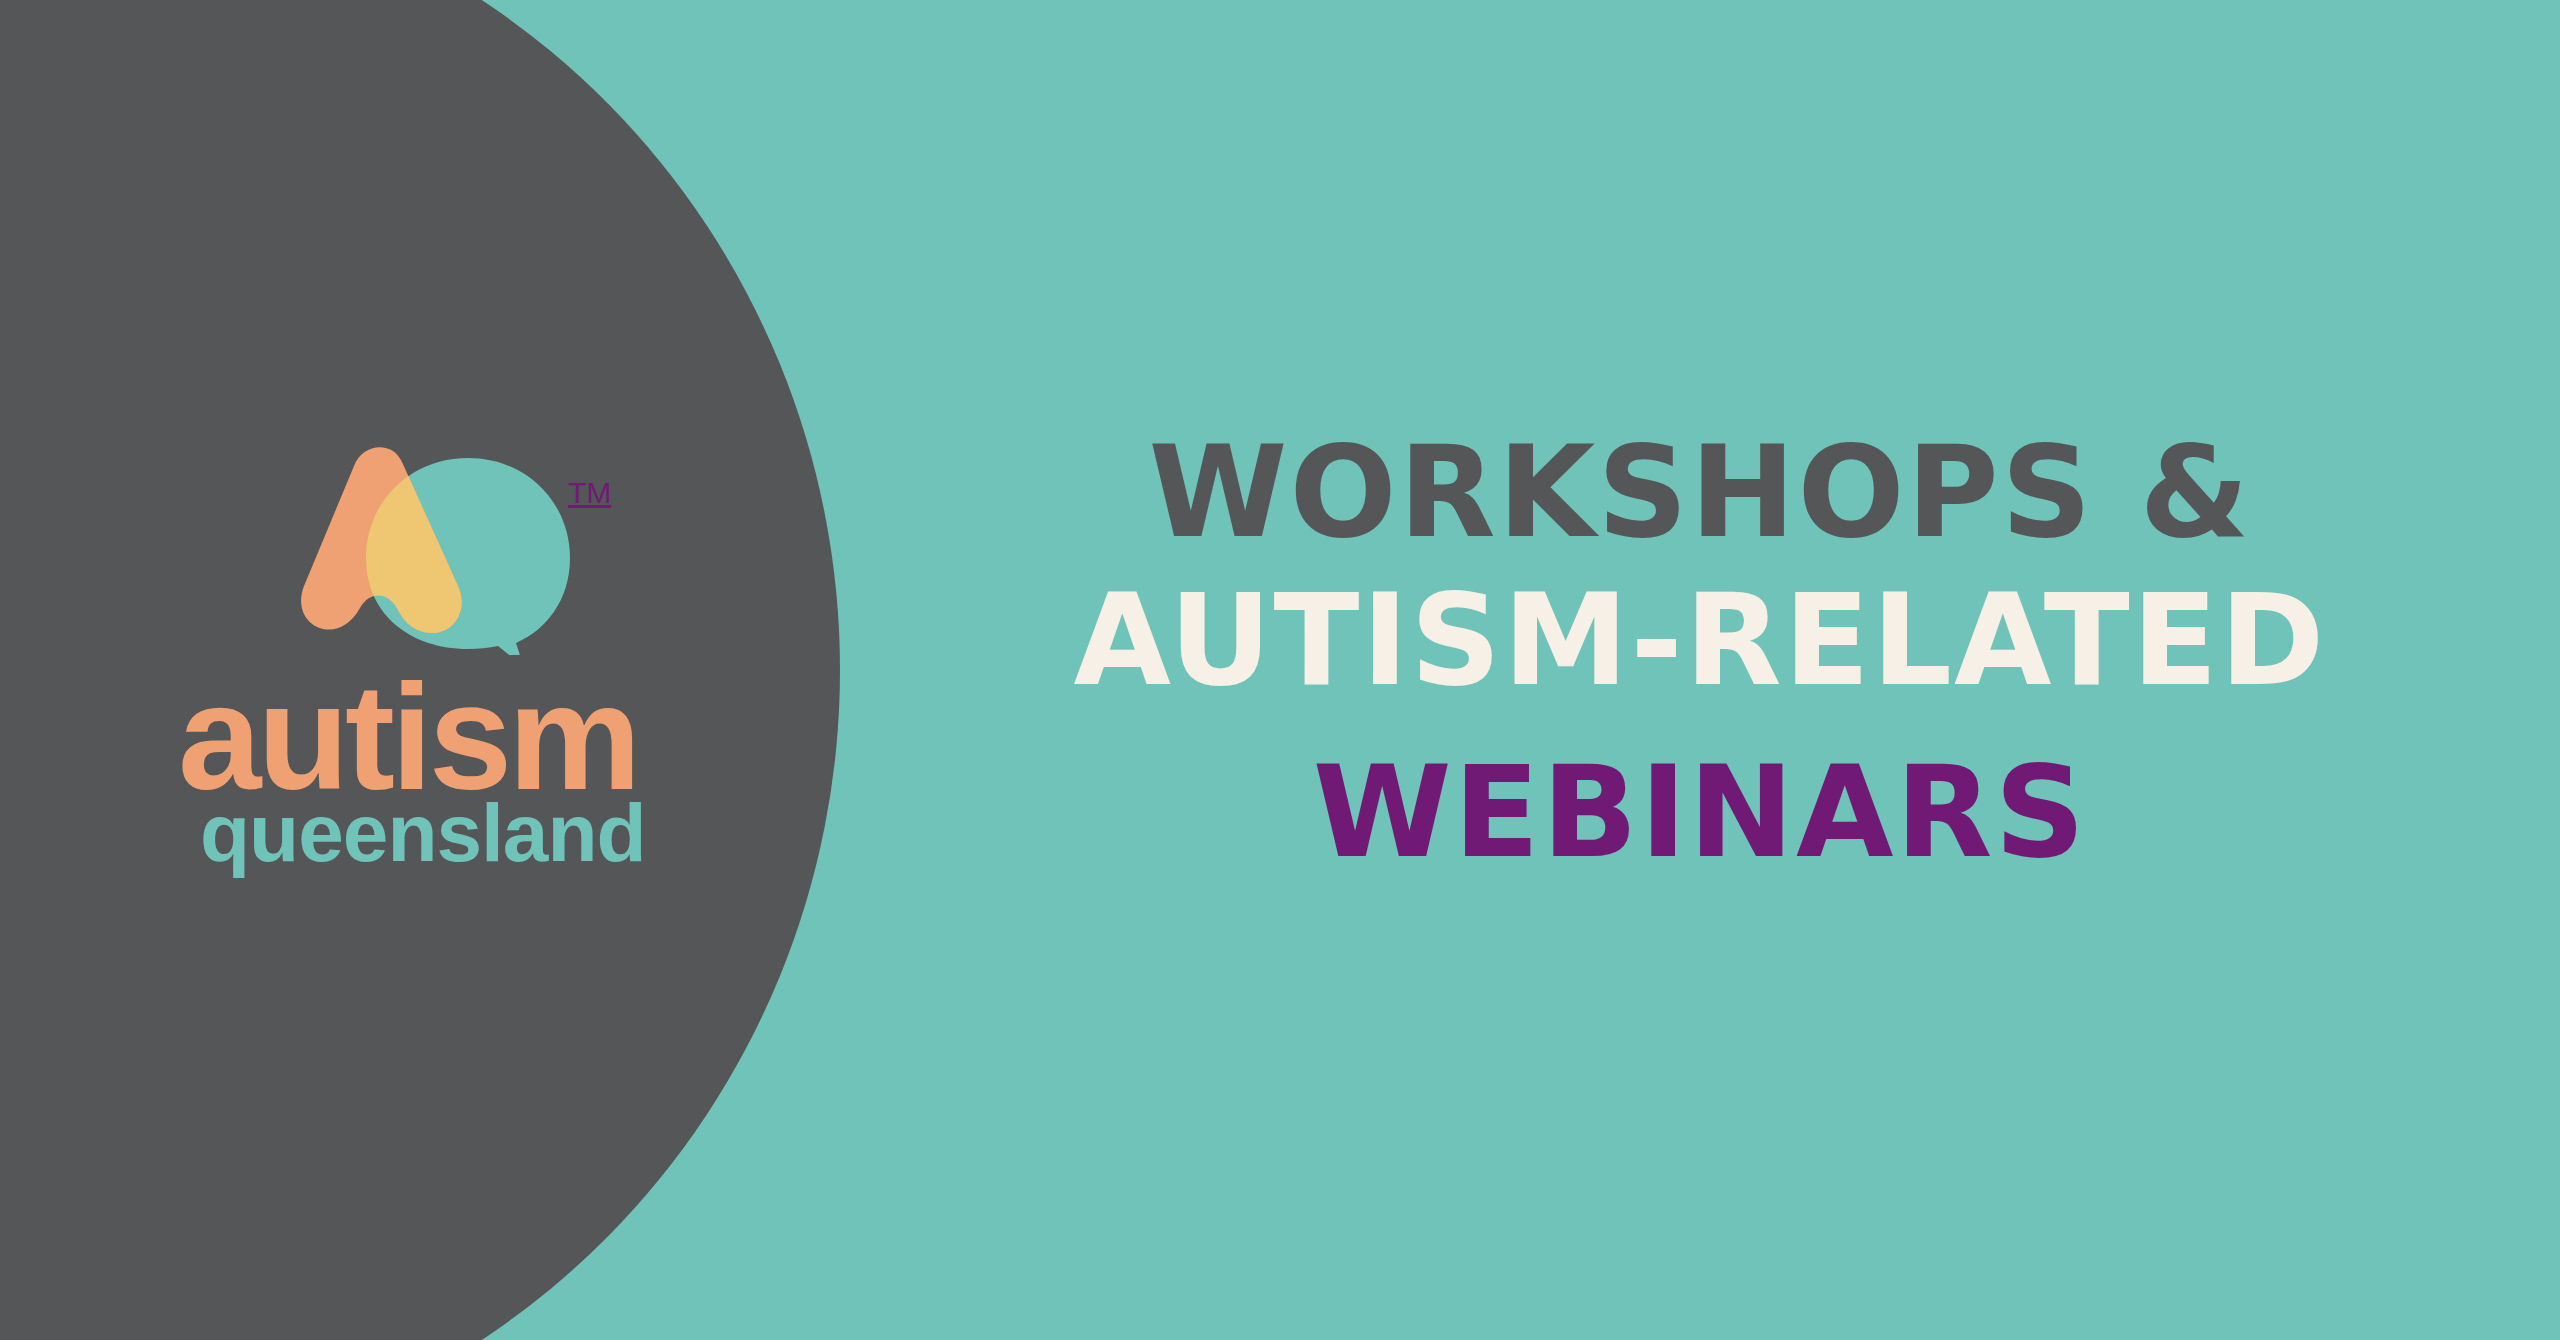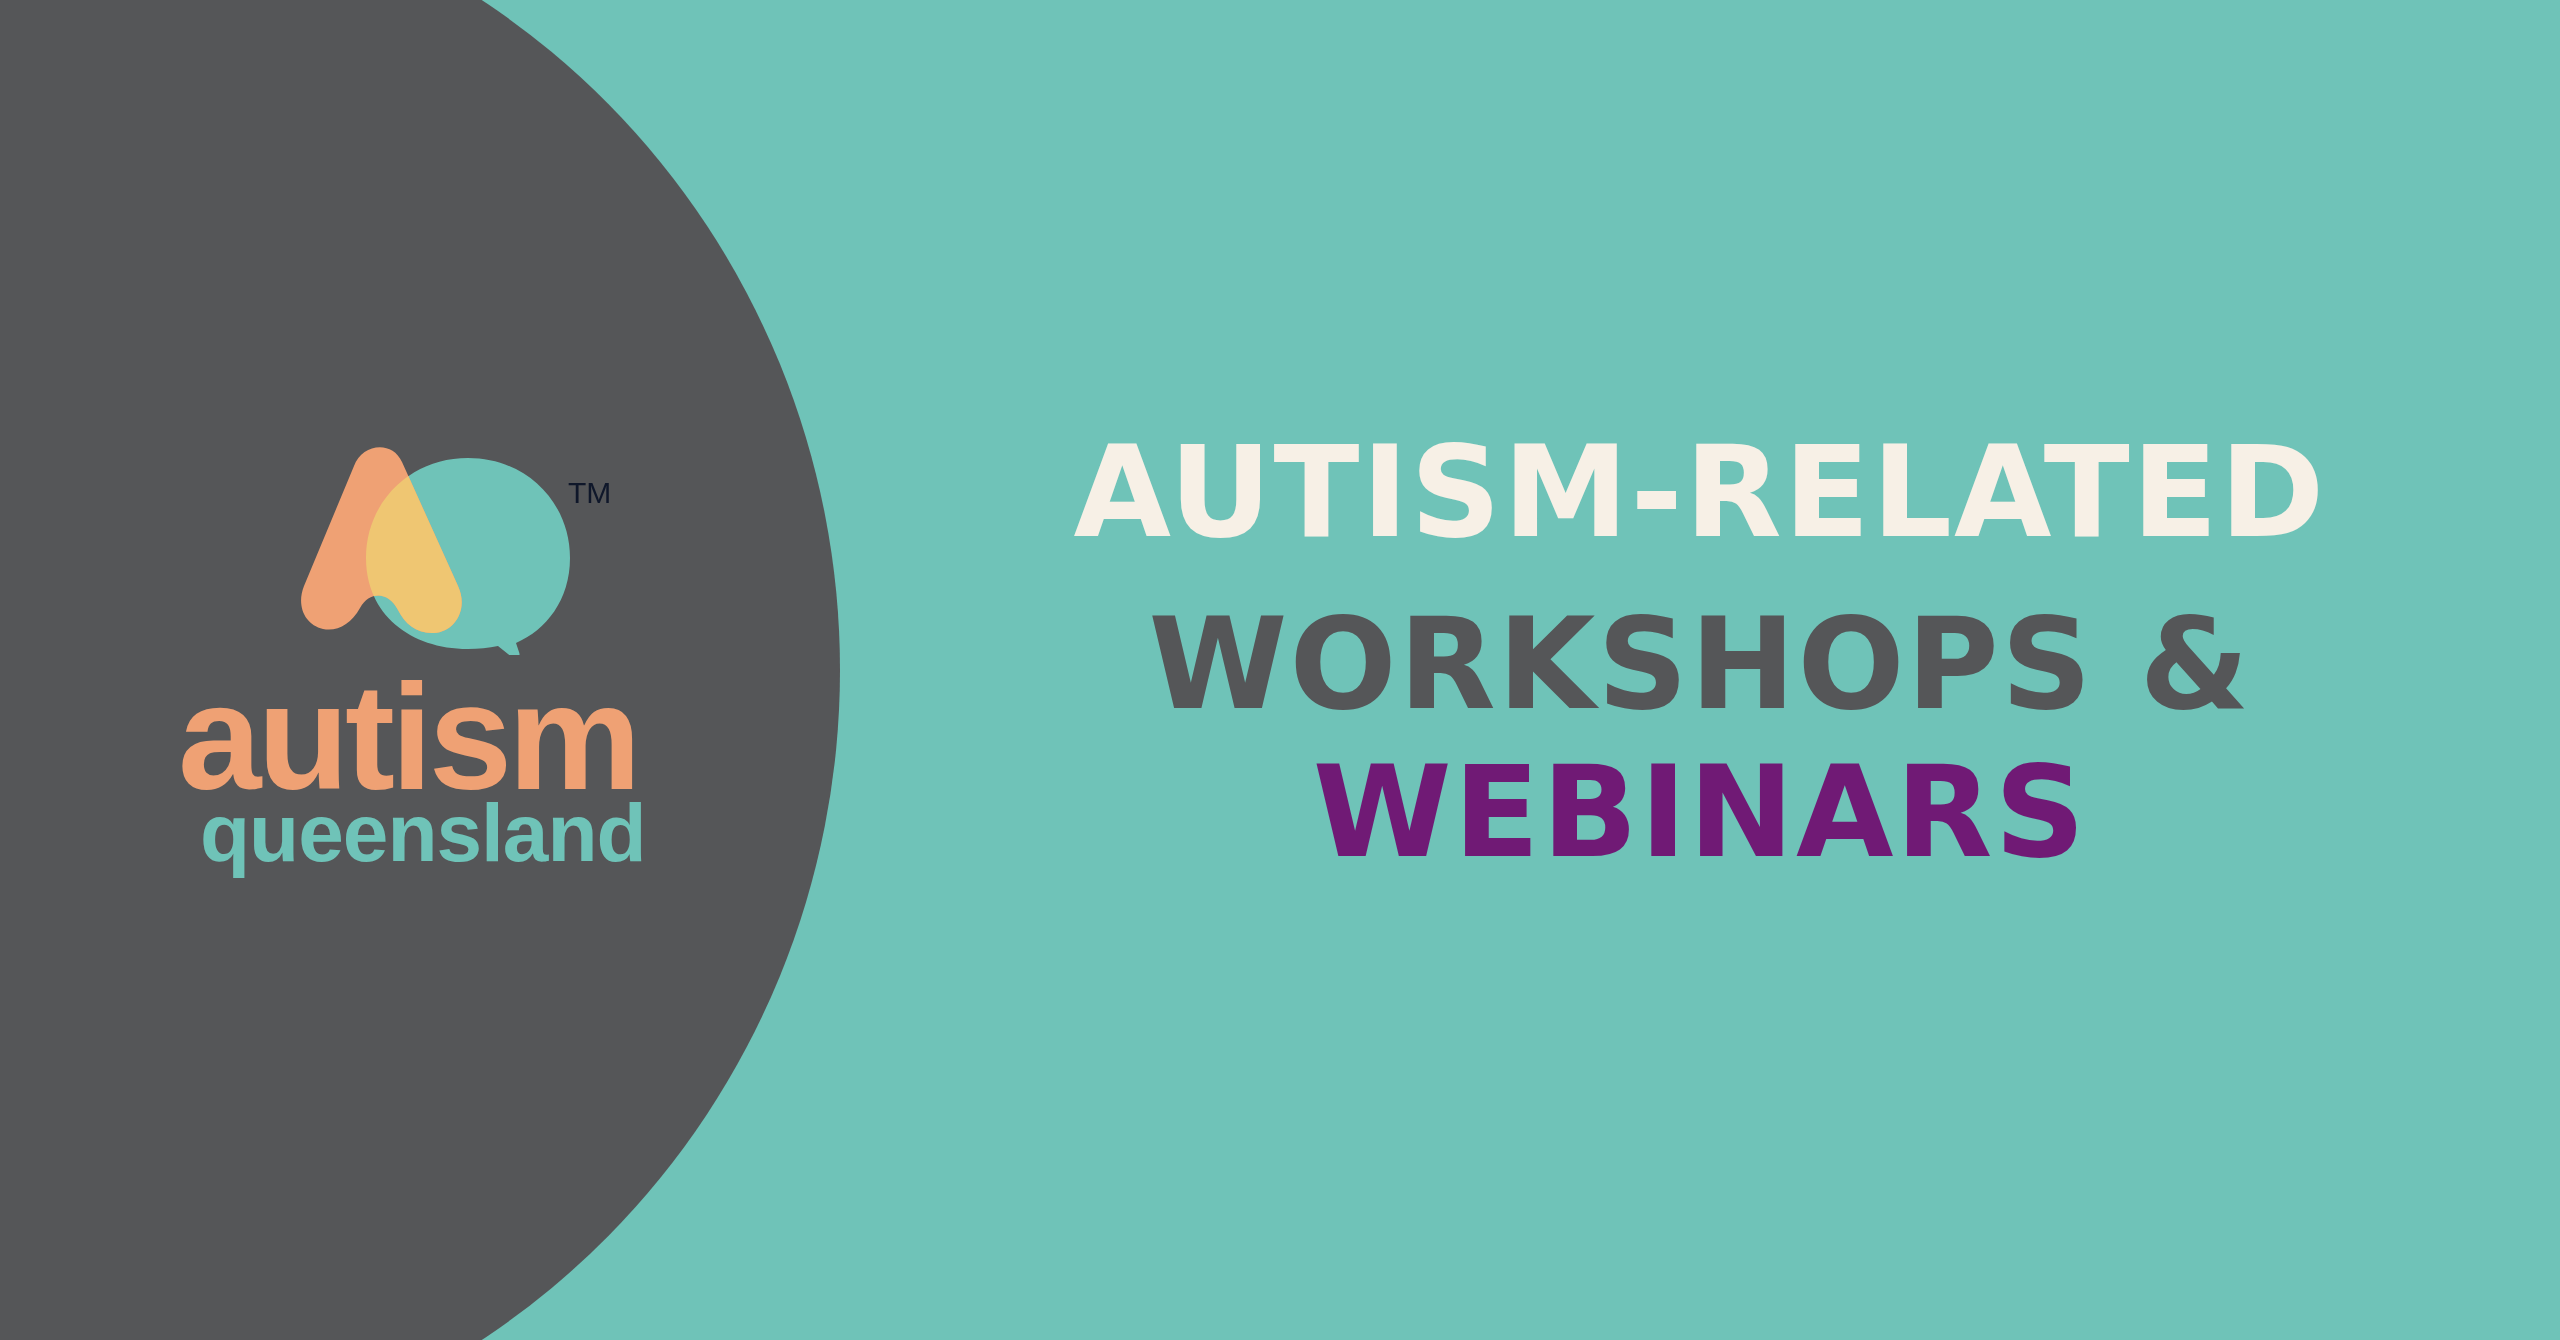--- a/index.html
+++ b/index.html
@@ -51,23 +51,24 @@
     height: 215px;
   }
 
   #logo-tm {
     position: absolute;
     left: 390px;
     top: 38px;
     font-family: "Liberation Sans", sans-serif;
     font-size: 30px;
     font-weight: 500;
-    color: #0f172a;
+    color: #701a75;
     letter-spacing: 0px;
     line-height: 1;
+    text-decoration: underline;
   }
 
   .wordmark {
     position: absolute;
     left: 0;
     width: 600px;
     text-align: left;
     font-family: "Liberation Sans", sans-serif;
     font-weight: 700;
     line-height: 1;
@@ -190,18 +191,18 @@
     </svg>
 
     <div id="logo-tm">TM</div>
 
     <div id="wordmark-secondary" class="wordmark">queensland</div>
 
     <div id="wordmark-primary" class="wordmark">autism</div>
   </div>
 
   <div id="headline">
+    <div id="headline-line-2" class="headline-line">WORKSHOPS &amp;</div>
     <div id="headline-line-1" class="headline-line">AUTISM-RELATED</div>
-    <div id="headline-line-2" class="headline-line">WORKSHOPS &amp;</div>
     <div id="headline-line-3" class="headline-line">WEBINARS</div>
   </div>
 
 </div>
 
 </body></html>

